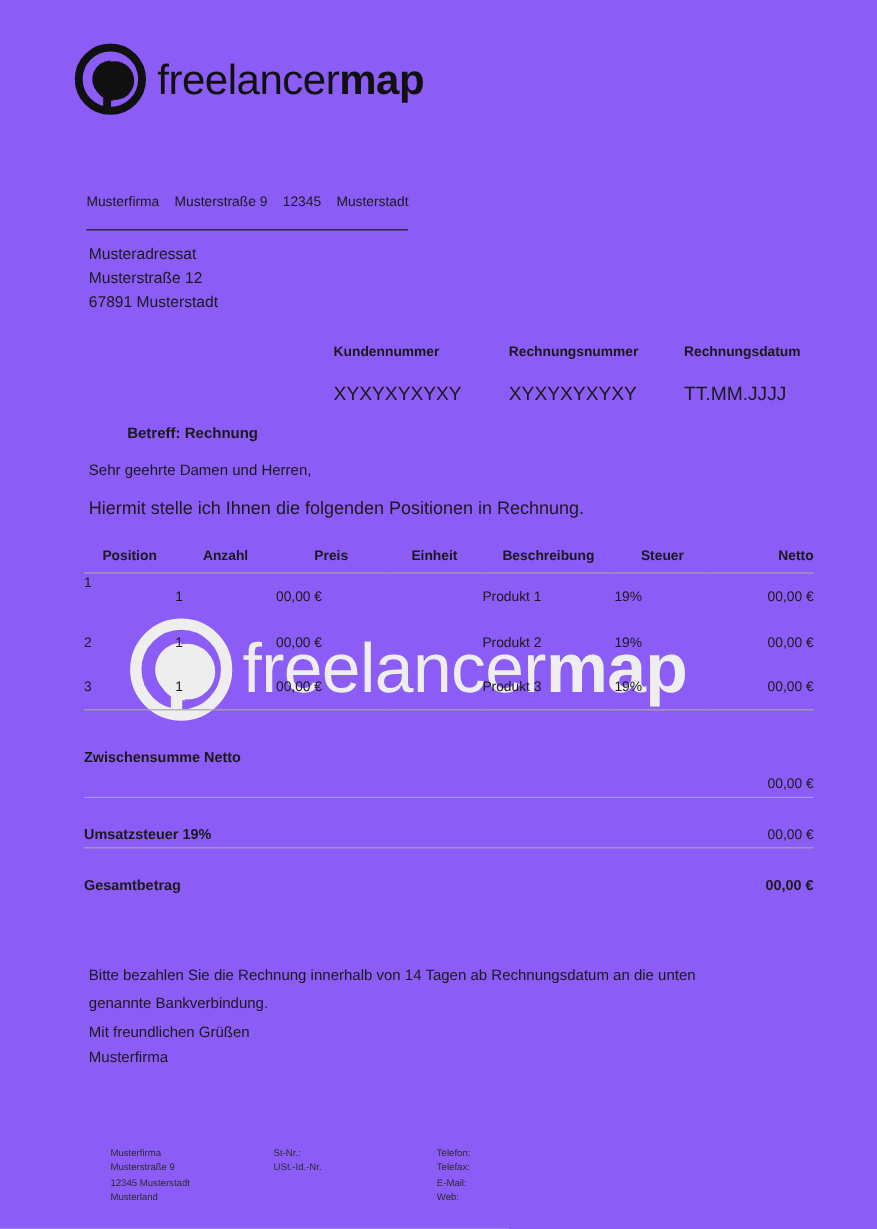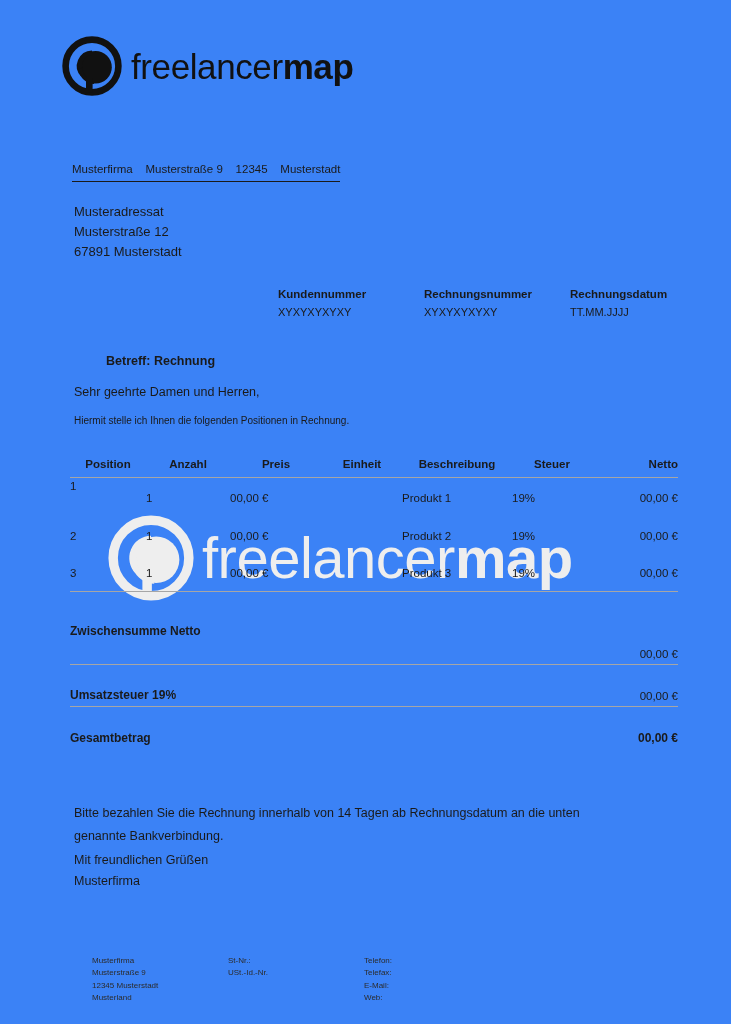--- a/index.html
+++ b/index.html
@@ -11,21 +11,21 @@
     width: 731px;
     height: 1024px;
     position: relative;
     font-family: "Liberation Sans", sans-serif;
     color: #1a1a1a;
     overflow: hidden;
   }
   .page {
     position: absolute;
     inset: 0;
-    background: #3b82f6;
+    background: #8b5cf6;
   }
 
   
   .logo-block {
     position: absolute;
     left: 62px;
     top: 36px;
     display: flex;
     align-items: center;
     gap: 9px;
@@ -41,21 +41,21 @@
   .logo-word .w-light { font-weight: 400; }
   .logo-word .w-bold { font-weight: 700; }
 
   
   .sender-line {
     position: absolute;
     left: 72px;
     top: 163px;
     font-size: 11.5px;
     border-bottom: 1px solid #1a1a1a;
-    padding-bottom: 6px;
+    padding-bottom: 16px;
     white-space: pre;
   }
 
   
   .recipient {
     position: absolute;
     left: 74px;
     top: 202px;
     font-size: 13px;
     line-height: 20px;
@@ -64,42 +64,42 @@
   
   .meta {
     position: absolute;
     left: 278px;
     top: 286px;
     display: flex;
   }
   .meta-col { width: 146px; }
   .meta-col.last { width: auto; }
   .meta-label { font-size: 11.5px; font-weight: 700; line-height: 17px; }
-  .meta-value { font-size: 11px; font-weight: 400; line-height: 19px; }
+  .meta-value { font-size: 16px; font-weight: 400; line-height: 19px; margin-top: 16px; }
 
   
   .subject {
     position: absolute;
     left: 74px;
     top: 354px;
     font-size: 12.5px;
     font-weight: 700;
     padding-left: 32px;
   }
   .salutation {
     position: absolute;
     left: 74px;
     top: 385px;
     font-size: 12.5px;
   }
   .intro {
     position: absolute;
     left: 74px;
     top: 415px;
-    font-size: 10px;
+    font-size: 15px;
   }
 
   
   .watermark {
     position: absolute;
     left: 108px;
     top: 515px;
     width: 516px;
     display: flex;
     align-items: center;

